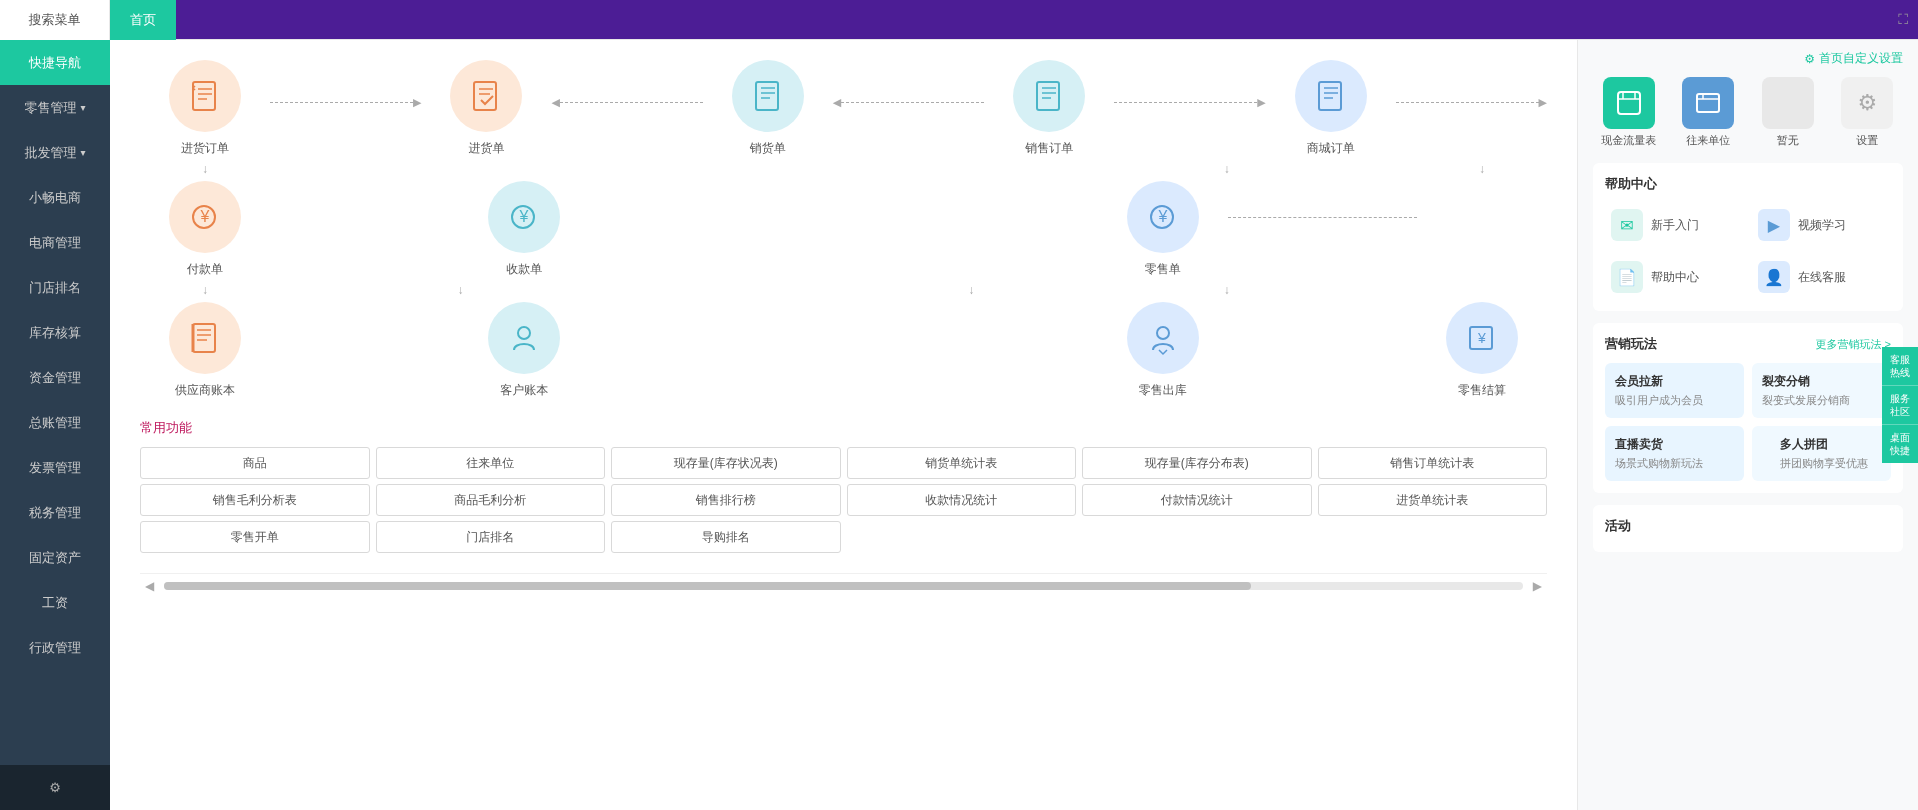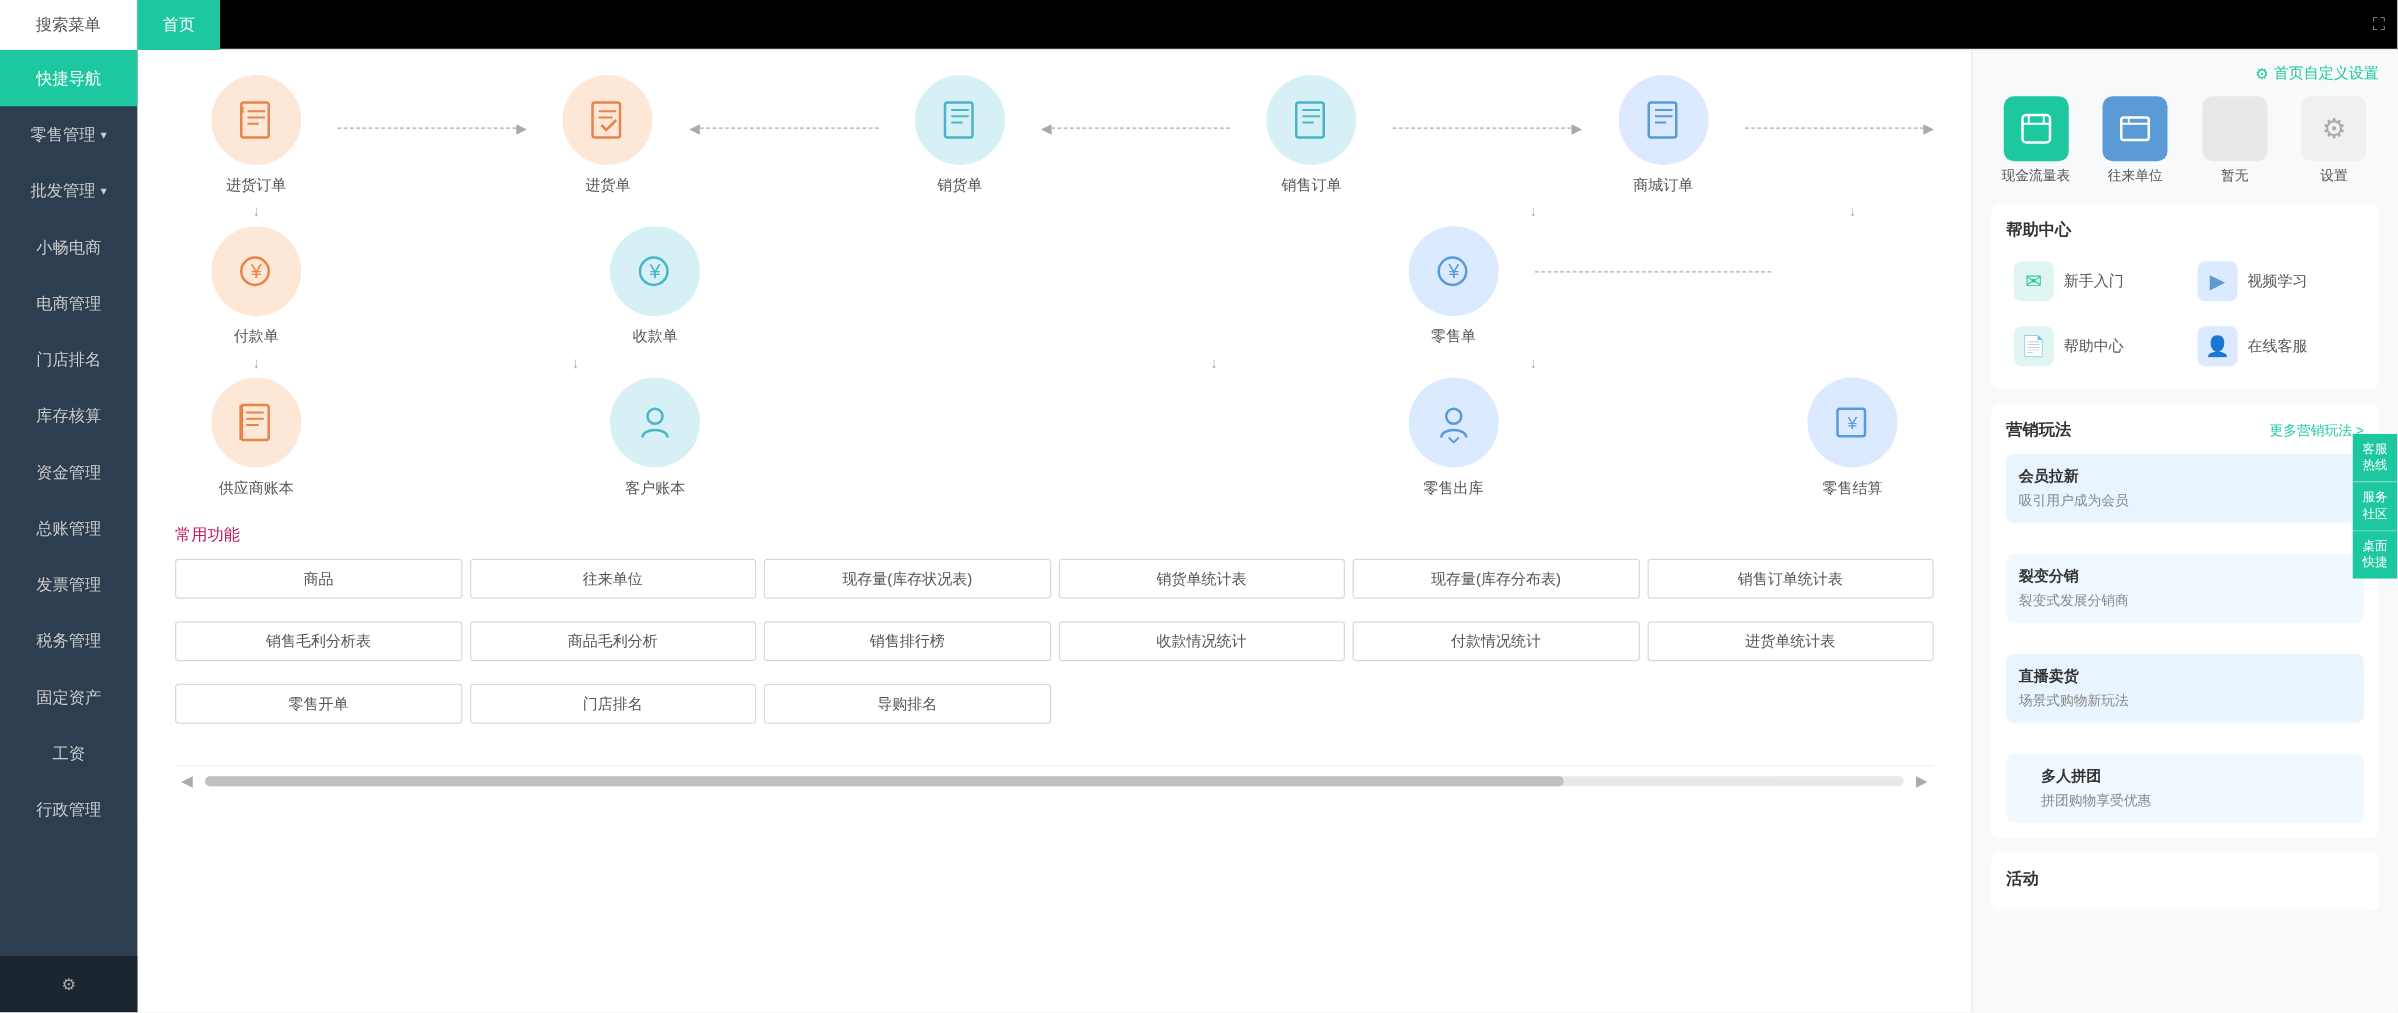--- a/index.html
+++ b/index.html
@@ -1,19 +1,19 @@
 <!DOCTYPE html>
 <html><head>
   <meta charset="utf-8">
   <style>
     * { margin: 0; padding: 0; box-sizing: border-box; }
     body { font-family: 'Microsoft YaHei', sans-serif; font-size: 13px; background: #f0f2f5; display: flex; flex-direction: column; height: 810px; overflow: hidden; }
 
     
-    .top-bar { display: flex; align-items: center; height: 40px; background: #000000; border-bottom: 1px solid #e8e8e8; flex-shrink: 0; }
+    .top-bar { display: flex; align-items: center; height: 40px; background: #4c1d95; border-bottom: 1px solid #e8e8e8; flex-shrink: 0; }
     .search-menu { width: 110px; height: 40px; background: #fff; border: none; display: flex; align-items: center; justify-content: center; color: #555; font-size: 13px; cursor: pointer; border-right: 1px solid #e8e8e8; }
     .tab-item { height: 40px; padding: 0 20px; display: flex; align-items: center; background: #1dc8a0; color: #fff; font-size: 13px; cursor: pointer; }
     .expand-icon { margin-left: auto; margin-right: 10px; color: #999; font-size: 14px; cursor: pointer; }
 
     
     .main-layout { display: flex; flex: 1; overflow: hidden; }
 
     
     .sidebar { width: 110px; background: #2c3e50; display: flex; flex-direction: column; flex-shrink: 0; }
     .sidebar-nav { flex: 1; overflow-y: auto; }
@@ -34,21 +34,21 @@
     .flow-node { display: flex; flex-direction: column; align-items: center; width: 130px; }
     .circle { width: 72px; height: 72px; border-radius: 50%; display: flex; align-items: center; justify-content: center; font-size: 28px; margin-bottom: 8px; }
     .circle.orange { background: #fde8d8; color: #e8834a; }
     .circle.teal { background: #d6f0f5; color: #4ab5c8; }
     .circle.blue { background: #dbeafe; color: #5b9bd5; }
     .node-label { font-size: 12px; color: #555; text-align: center; }
 
     
     .common-functions { padding: 0 0 15px 0; }
     .section-title { font-size: 13px; color: #be185d; margin-bottom: 10px; font-weight: normal; }
-    .func-grid { display: grid; grid-template-columns: repeat(6, 1fr); gap: 6px; margin-bottom: 18px; }
+    .func-grid { display: grid; grid-template-columns: repeat(6, 1fr); gap: 6px; margin-bottom: 5px; }
     .func-btn { height: 32px; border: 1px solid #d9d9d9; border-radius: 3px; background: #fff; color: #555; font-size: 12px; cursor: pointer; display: flex; align-items: center; justify-content: center; white-space: nowrap; }
 
     
     .scroll-bar-area { display: flex; align-items: center; padding: 5px 0; border-top: 1px solid #f0f0f0; }
     .scroll-arrow { color: #aaa; cursor: pointer; padding: 0 5px; font-size: 12px; }
     .scroll-track { flex: 1; height: 8px; background: #e8e8e8; border-radius: 4px; margin: 0 5px; }
     .scroll-thumb { width: 80%; height: 100%; background: #c0c0c0; border-radius: 4px; }
 
     
     .right-panel { width: 340px; background: #f8f9fa; flex-shrink: 0; overflow-y: auto; }
@@ -76,21 +76,21 @@
     .help-icon { width: 32px; height: 32px; border-radius: 6px; display: flex; align-items: center; justify-content: center; font-size: 16px; margin-right: 8px; }
     .hi-teal { background: #e0f5f1; color: #1dc8a0; }
     .hi-blue { background: #dbeafe; color: #5b9bd5; }
     .help-text { font-size: 12px; color: #555; }
 
     
     .marketing-section { background: #fff; border-radius: 6px; padding: 12px; margin-bottom: 12px; }
     .marketing-header { display: flex; align-items: center; justify-content: space-between; margin-bottom: 10px; }
     .marketing-title { font-size: 13px; color: #333; font-weight: bold; }
     .more-link { font-size: 11px; color: #1dc8a0; cursor: pointer; }
-    .marketing-grid { display: grid; grid-template-columns: 1fr; gap: 25px; }
+    .marketing-grid { display: grid; grid-template-columns: 1fr 1fr; gap: 8px; }
     .marketing-card { background: #f0f9ff; border-radius: 6px; padding: 10px; cursor: pointer; }
     .marketing-card-title { font-size: 12px; color: #333; font-weight: bold; margin-bottom: 3px; }
     .marketing-card-desc { font-size: 11px; color: #888; }
 
     
     .activity-section { background: #fff; border-radius: 6px; padding: 12px; }
     .activity-title { font-size: 13px; color: #333; font-weight: bold; margin-bottom: 5px; }
 
     
     .float-buttons { position: fixed; right: 0; top: 50%; transform: translateY(-50%); display: flex; flex-direction: column; z-index: 100; }

